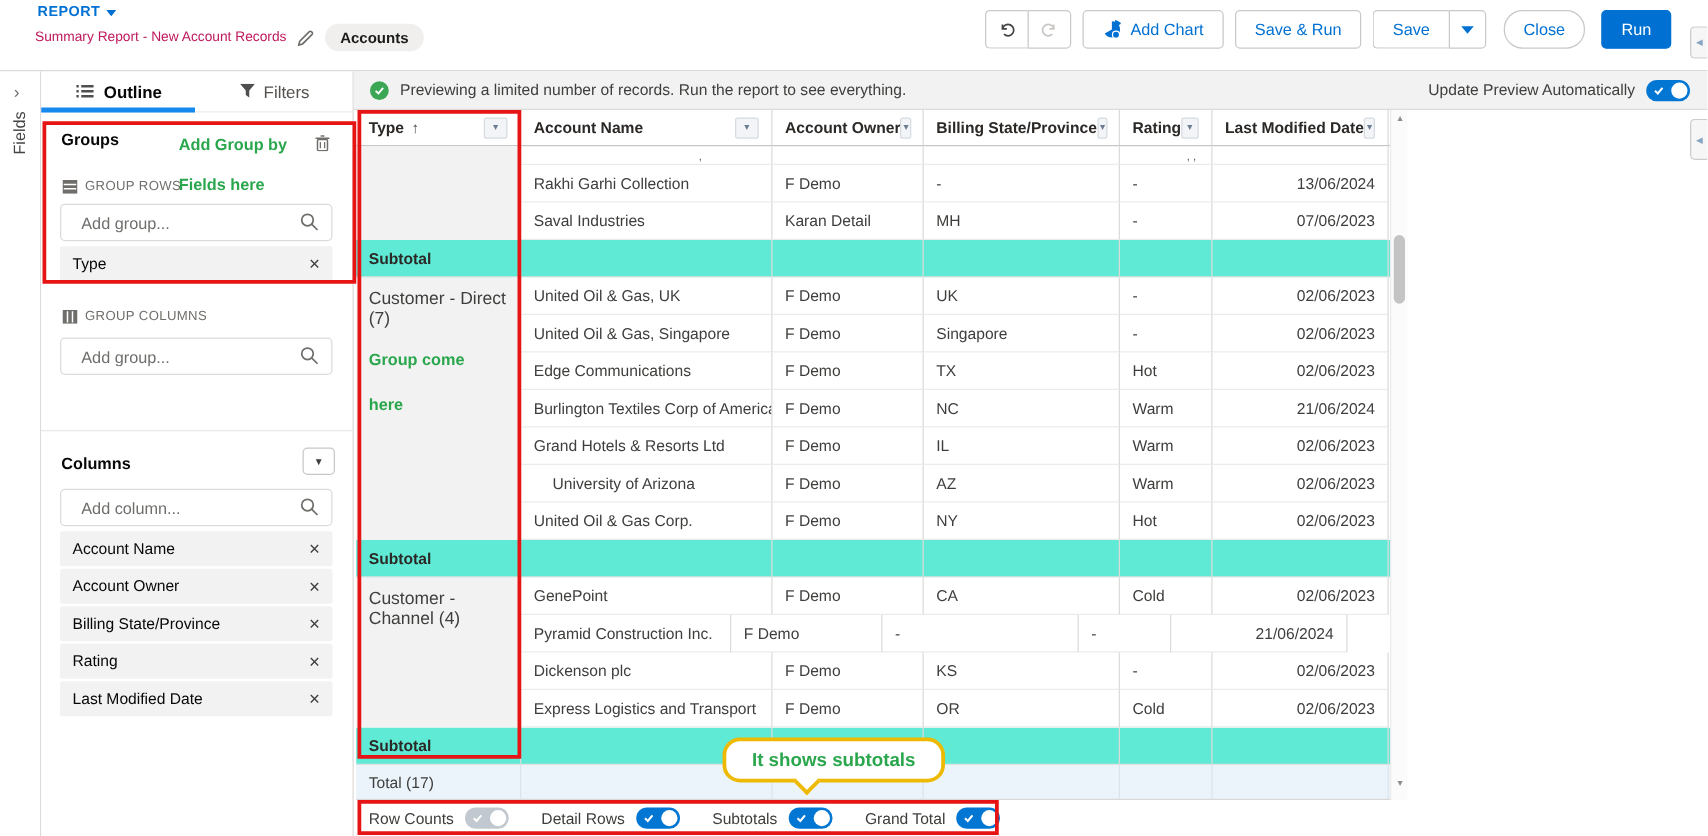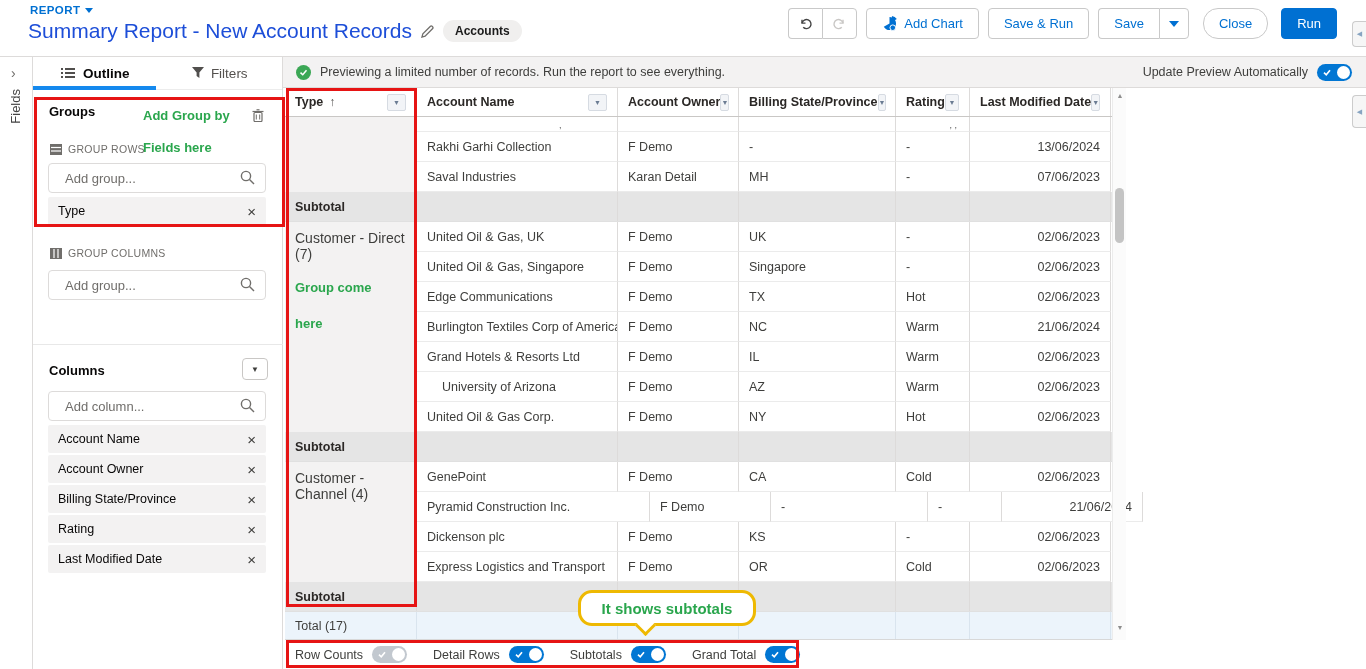--- a/index.html
+++ b/index.html
@@ -8,21 +8,21 @@
   .abs { position:absolute; }
 
   
   #header { position:absolute; left:0; top:0; width:1366px; height:57px; background:#fff;
     border-bottom:1px solid #dddbda; z-index:5; }
   .report-label { position:absolute; left:30px; top:4px; font-size:11.5px; font-weight:bold;
     color:#0070d2; letter-spacing:.4px; display:flex; align-items:center; gap:5px; }
   .report-caret { width:0; height:0; border-left:4px solid transparent; border-right:4px solid transparent;
     border-top:5px solid #0070d2; display:inline-block; }
   .title-row { position:absolute; left:28px; top:19px; display:flex; align-items:center; gap:9px; }
-  .report-title { font-size:21px; color:#1d4ed8; white-space:nowrap; }
+  .report-title { font-size:11px; color:#be185d; white-space:nowrap; }
   .badge { background:#f0efee; border-radius:11px; padding:4px 12px; font-size:12px; font-weight:bold; color:#1b1b1b; }
   .hdr-btns { position:absolute; right:29px; top:8px; display:flex; align-items:center; gap:9px; }
   .btn { height:31px; border:1px solid #c9c9c9; border-radius:4px; background:#fff; color:#0070d2;
     font-size:13px; display:inline-flex; align-items:center; justify-content:center; padding:0 15px;
     white-space:nowrap; cursor:pointer; }
   .btn.primary { background:#0070d2; color:#fff; border-color:#0070d2; }
   .btn-group { display:inline-flex; }
   .btn-group .btn { padding:0 9px; }
   .btn-group .btn:first-child { border-radius:4px 0 0 4px; border-right:none; }
   .btn-group .btn:last-child { border-radius:0 4px 4px 0; }
@@ -78,21 +78,21 @@
   .sort-arrow { font-size:12px; margin-left:6px; font-weight:normal; color:#514f4d; }
   .section { display:flex; }
   .type-cell { width:132px; background:#f3f2f2; border-right:1px solid #dddbda; flex:none;
     padding:8px 8px 0 10px; font-size:14px; color:#3e3e3c; }
   .rows { flex:1 1 auto; }
   .drow { display:flex; height:30px; background:#fff; }
   .drow .cell { border-bottom:1px solid #ebebeb; }
   .partial { height:15px; position:relative; }
   .partial .cell { border-bottom:1px solid #ebebeb; position:relative; }
   .frag { position:absolute; bottom:1px; font-size:9px; color:#555; }
-  .sum-row { height:30px; background:#e5e5e5; border-bottom:1px solid #e0e0e0; }
+  .sum-row { height:30px; background:#5eead4; border-bottom:1px solid #e0e0e0; }
   .sum-row .cell { border-right:1px solid #dddbda; }
   .sum-row .lbl { font-weight:bold; color:#2b2826; }
   .total-row { height:28px; background:#ecf4fb; border-bottom:1px solid #d8d8d8; }
   .total-row .cell { border-right:1px solid #d9e4ee; }
   .num-cell { justify-content:flex-end; }
 
   
   #vscroll { position:absolute; left:1112px; top:88px; width:14px; height:552px; background:#fbfbfb;
     border-left:1px solid #ececec; }
   #vscroll .arr { position:absolute; left:0; width:14px; text-align:center; font-size:7px; color:#8e8e8e; }
@@ -462,21 +462,21 @@
         <div class="type-cell"><span>Customer - Channel (4)</span></div>
         <div class="rows">
           <div class="trow drow">
             <div class="cell" style="width: 201px;">GenePoint</div>
             <div class="cell" style="width: 121px;">F Demo</div>
             <div class="cell" style="width: 157px;">CA</div>
             <div class="cell" style="width: 74px;">Cold</div>
             <div class="cell num-cell" style="width: 141px;">02/06/2023</div>
           </div>
           <div class="trow drow">
-            <div class="cell" style="width: 233px;">Pyramid Construction Inc.</div>
+            <div class="cell" style="width: 168px;">Pyramid Construction Inc.</div>
             <div class="cell" style="width: 121px;">F Demo</div>
             <div class="cell" style="width: 157px;">-</div>
             <div class="cell" style="width: 74px;">-</div>
             <div class="cell num-cell" style="width: 141px;">21/06/2024</div>
           </div>
           <div class="trow drow">
             <div class="cell" style="width: 201px;">Dickenson plc</div>
             <div class="cell" style="width: 121px;">F Demo</div>
             <div class="cell" style="width: 157px;">KS</div>
             <div class="cell" style="width: 74px;">-</div>

